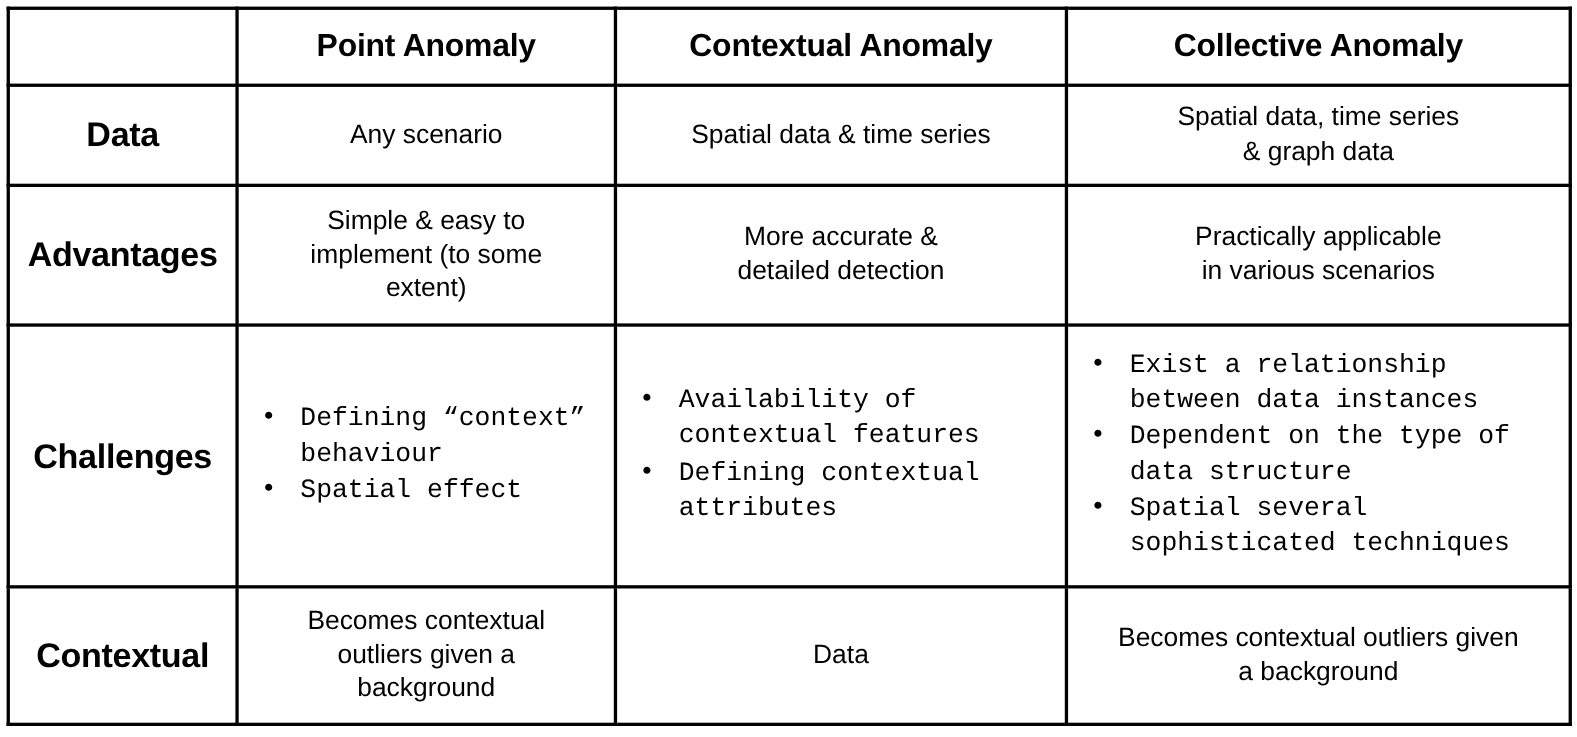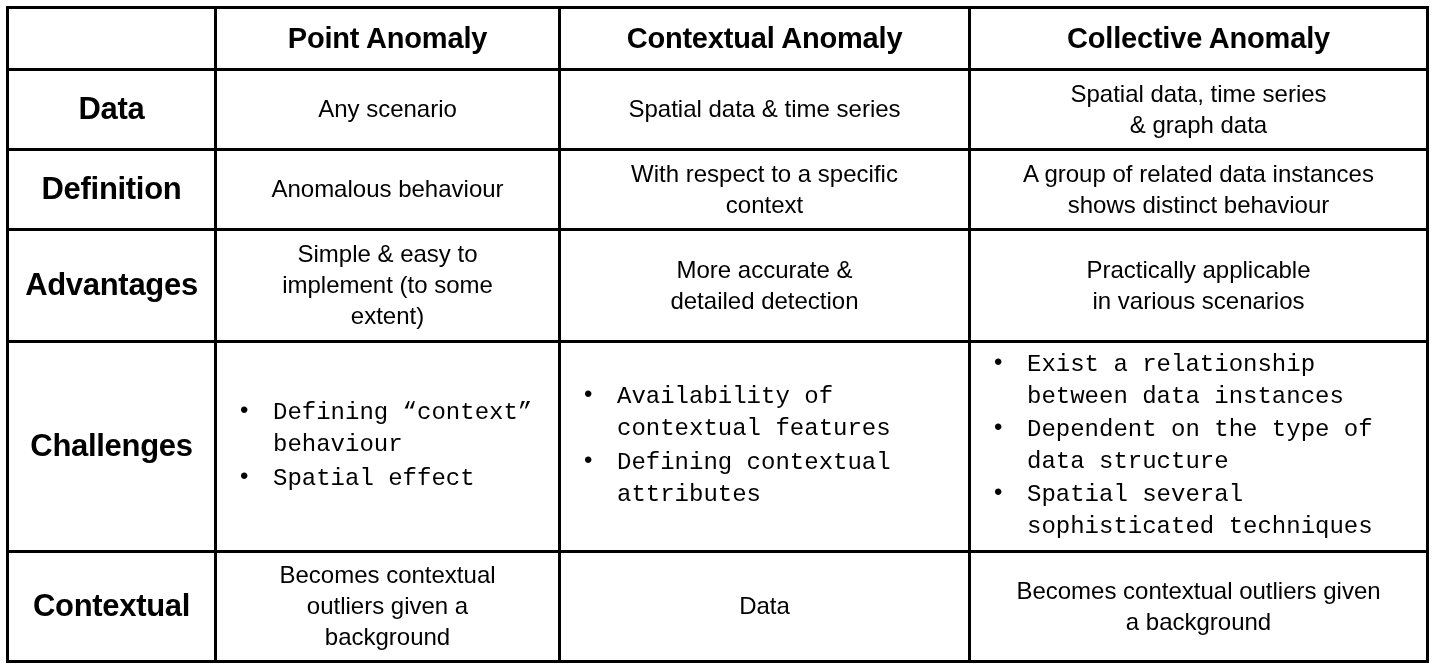--- a/index.html
+++ b/index.html
@@ -120,26 +120,20 @@
       <td class="head-cell">Collective Anomaly</td>
     </tr>
 
     <tr class="r-data">
       <td class="row-label">Data</td>
       <td class="body-cell">Any scenario</td>
       <td class="body-cell">Spatial data &amp; time series</td>
       <td class="body-cell">Spatial data, time series<br>&amp; graph data</td>
     </tr>
 
-    <tr class="r-def">
-      <td class="row-label">Definition</td>
-      <td class="body-cell">Anomalous behaviour</td>
-      <td class="body-cell">With respect to a specific<br>context</td>
-      <td class="body-cell">A group of related data instances<br>shows distinct behaviour</td>
-    </tr>
 
     <tr class="r-adv">
       <td class="row-label">Advantages</td>
       <td class="body-cell">Simple &amp; easy to<br>implement (to some<br>extent)</td>
       <td class="body-cell">More accurate &amp;<br>detailed detection</td>
       <td class="body-cell">Practically applicable<br>in various scenarios</td>
     </tr>
 
     <tr class="r-chal">
       <td class="row-label">Challenges</td>

